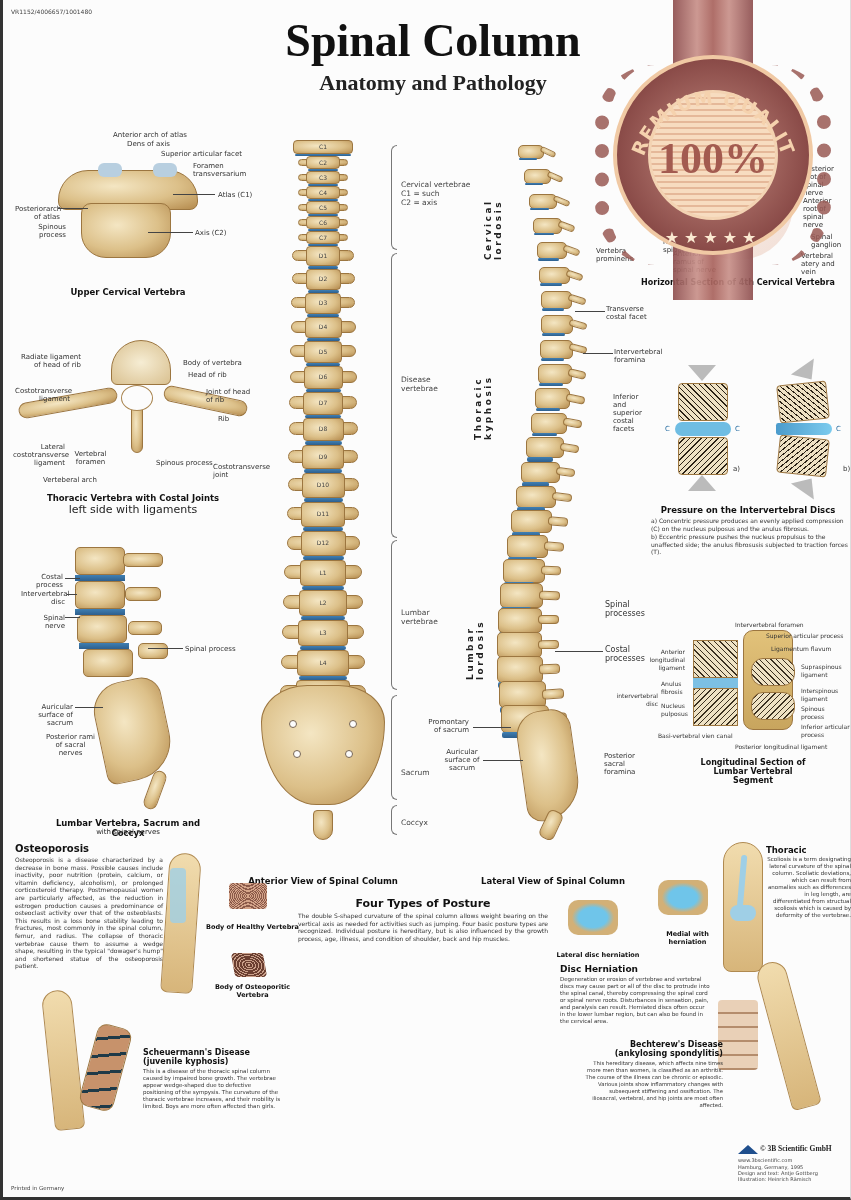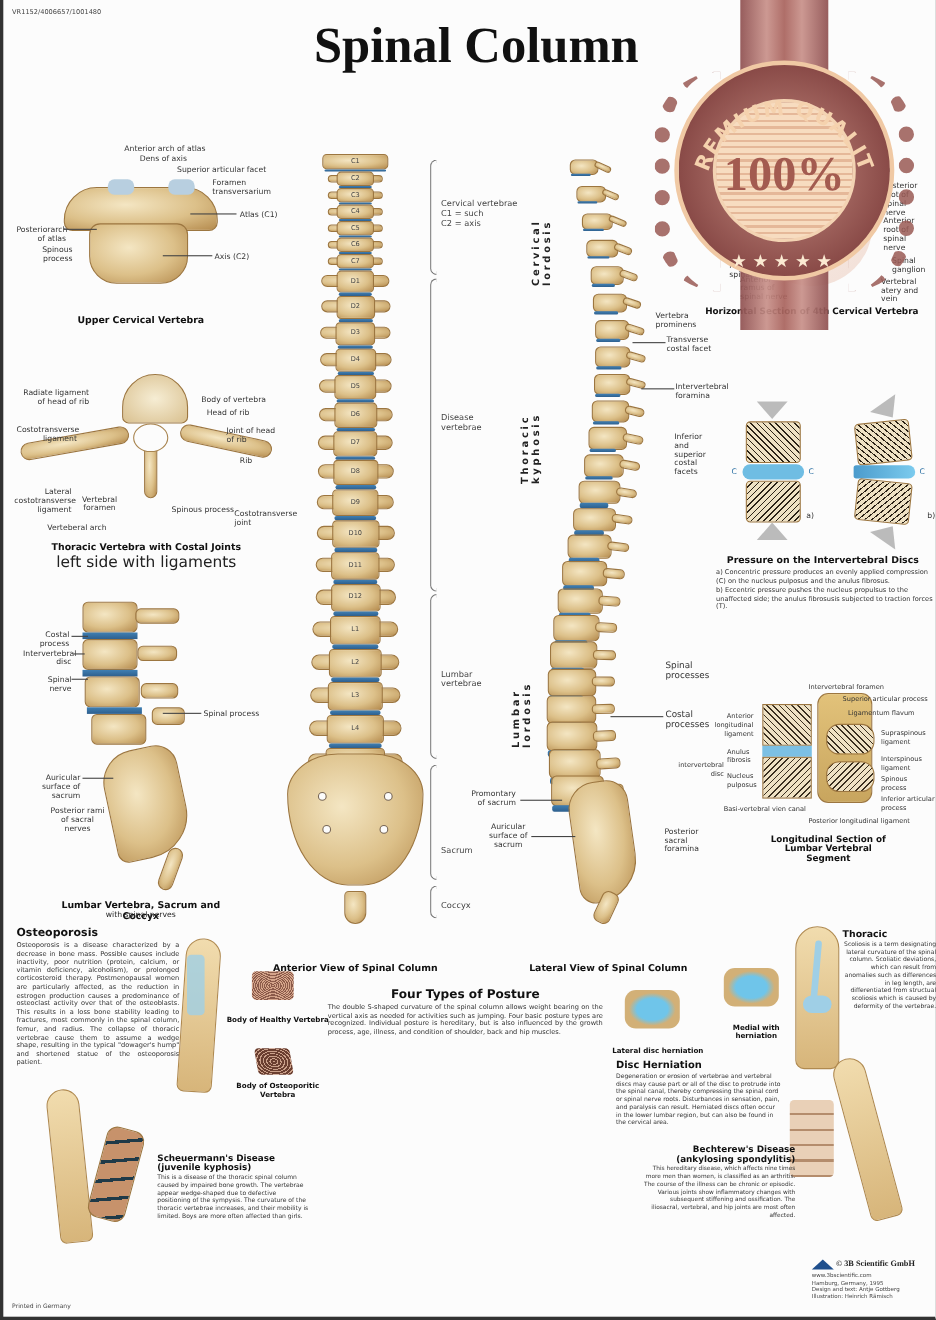--- a/index.html
+++ b/index.html
@@ -5,41 +5,42 @@
   * { box-sizing: border-box; margin: 0; padding: 0; }
   html, body { width: 851px; height: 1200px; background: #fdfdfd; overflow: hidden; }
   body { font-family: "DejaVu Sans", sans-serif; color: #222; position: relative; }
   .poster { position: absolute; left: 0; top: 0; width: 851px; height: 1200px; border-left: 3px solid #333; border-bottom: 3px solid #333; border-right: 1px solid #ddd; background: #fcfcfc; }
   .abs { position: absolute; }
   .serial { left: 8px; top: 8px; font-size: 6px; color: #444; }
   .title { left: 260px; top: 18px; width: 340px; text-align: center; font-family: "Liberation Serif", serif; font-weight: bold; font-size: 46px; line-height: 46px; color: #111; }
   .subtitle { left: 260px; top: 70px; width: 340px; text-align: center; font-family: "Liberation Serif", serif; font-weight: bold; font-size: 22px; color: #222; }
   .lbl { font-size: 7px; line-height: 8px; color: #333; }
   .cap { font-size: 8.5px; font-weight: bold; color: #111; text-align: center; }
-  .capsub { font-size: 14px; color: #222; text-align: center; }
+  .capsub { font-size: 11px; color: #222; text-align: center; }
   .h { font-weight: bold; color: #111; }
   .para { font-size: 6px; line-height: 7.6px; color: #333; text-align: justify; }
   .line { position: absolute; background: #444; height: 1px; }
   .bone { background: radial-gradient(ellipse at 40% 40%, #f4e6c3 0%, #dcc089 55%, #b48a4d 100%); border: 1px solid #9c7640; }
   .disc { background: linear-gradient(#3f7fb3, #2e5f8d); }
   .brace { position: absolute; border-left: 1px solid #777; border-top: 1px solid #777; border-bottom: 1px solid #777; border-radius: 6px 0 0 6px; width: 6px; }
   .brace-lbl { font-size: 7.5px; line-height: 9px; color: #444; }
   .figure { background: linear-gradient(#f1dcae, #d7b57a); border: 1px solid #b08a50; border-radius: 20px 20px 8px 8px; }
   .spine-blue { background: #9fcfe6; border-radius: 4px; }
   .vert-label { font-size: 6px; color: #444; text-align: center; }
   .vertical-text { writing-mode: vertical-rl; transform: rotate(180deg); font-size: 9px; font-weight: bold; letter-spacing: 2.5px; color: #222; }
   .badge-ring { border-radius: 50%; }
 </style>
 </head>
 <body>
 
 <div class="poster">
 
   <div class="abs serial">VR1152/4006657/1001480</div>
   <div class="abs title">Spinal Column</div>
+  <div class="abs subtitle">Anatomy and Pathology</div>
 
   <div class="abs" style="left:0;top:125px;width:250px;height:180px;">
     <div class="abs bone" style="left:55px;top:45px;width:140px;height:40px;border-radius:30px 30px 8px 8px;"></div>
     <div class="abs bone" style="left:78px;top:78px;width:90px;height:55px;border-radius:10px 10px 25px 25px;"></div>
     <div class="abs" style="left:95px;top:38px;width:24px;height:14px;background:#b8cfe0;border-radius:6px;"></div>
     <div class="abs" style="left:150px;top:38px;width:24px;height:14px;background:#b8cfe0;border-radius:6px;"></div>
     <div class="abs lbl" style="left:110px;top:6px;">Anterior arch of atlas</div>
     <div class="abs lbl" style="left:124px;top:15px;">Dens of axis</div>
     <div class="abs lbl" style="left:158px;top:25px;">Superior articular facet</div>
     <div class="abs lbl" style="left:190px;top:37px;width:60px;">Foramen transversarium</div>
@@ -347,21 +348,21 @@
         <div class="abs disc" style="left: 26.6496px; top: 567.043px; width: 32.9304px; height: 5.82609px; border-radius: 2px;"></div>
         <div class="abs bone" style="left: 28.2323px; top: 565px; width: 48px; height: 28px; border-radius: 5px;"></div>
         <div class="abs bone" style="left: 72.2323px; top: 573.4px; width: 22px; height: 10px; border-radius: 4px; transform: rotate(-5deg);"></div>
         <div class="abs disc" style="left: 29.2323px; top: 592px; width: 33.6px; height: 6px; border-radius: 2px;"></div>
       </div>
     <div class="abs bone" style="left:48px;top:570px;width:55px;height:110px;border-radius:25px 20px 40px 15px;transform:rotate(-8deg);"></div>
     <div class="abs bone" style="left:70px;top:670px;width:16px;height:30px;border-radius:6px;transform:rotate(25deg);"></div>
     <div class="abs cap" style="left:-10px;top:736px;width:180px;">Lateral View of Spinal Column</div>
   </div>
 
-  <div class="abs lbl" style="left:593px;top:247px;width:40px;margin-top:36px;">Vertebra prominens</div>
+  <div class="abs lbl" style="left:593px;top:247px;width:40px;">Vertebra prominens</div>
   <div class="abs lbl" style="left:603px;top:305px;width:45px;">Transverse costal facet</div>
   <div class="line" style="left:572px;top:311px;width:30px;"></div>
   <div class="abs lbl" style="left:611px;top:348px;width:45px;">Intervertebral foramina</div>
   <div class="line" style="left:580px;top:353px;width:30px;"></div>
   <div class="abs lbl" style="left:610px;top:393px;width:35px;">Inferior and superior costal facets</div>
   <div class="abs lbl" style="left:602px;top:600px;width:40px;font-size:8px;line-height:9px;">Spinal processes</div>
   <div class="abs lbl" style="left:602px;top:645px;width:40px;font-size:8px;line-height:9px;">Costal processes</div>
   <div class="line" style="left:552px;top:651px;width:48px;"></div>
   <div class="abs lbl" style="left:418px;top:718px;width:48px;text-align:right;">Promontary of sacrum</div>
   <div class="line" style="left:470px;top:727px;width:38px;"></div>

